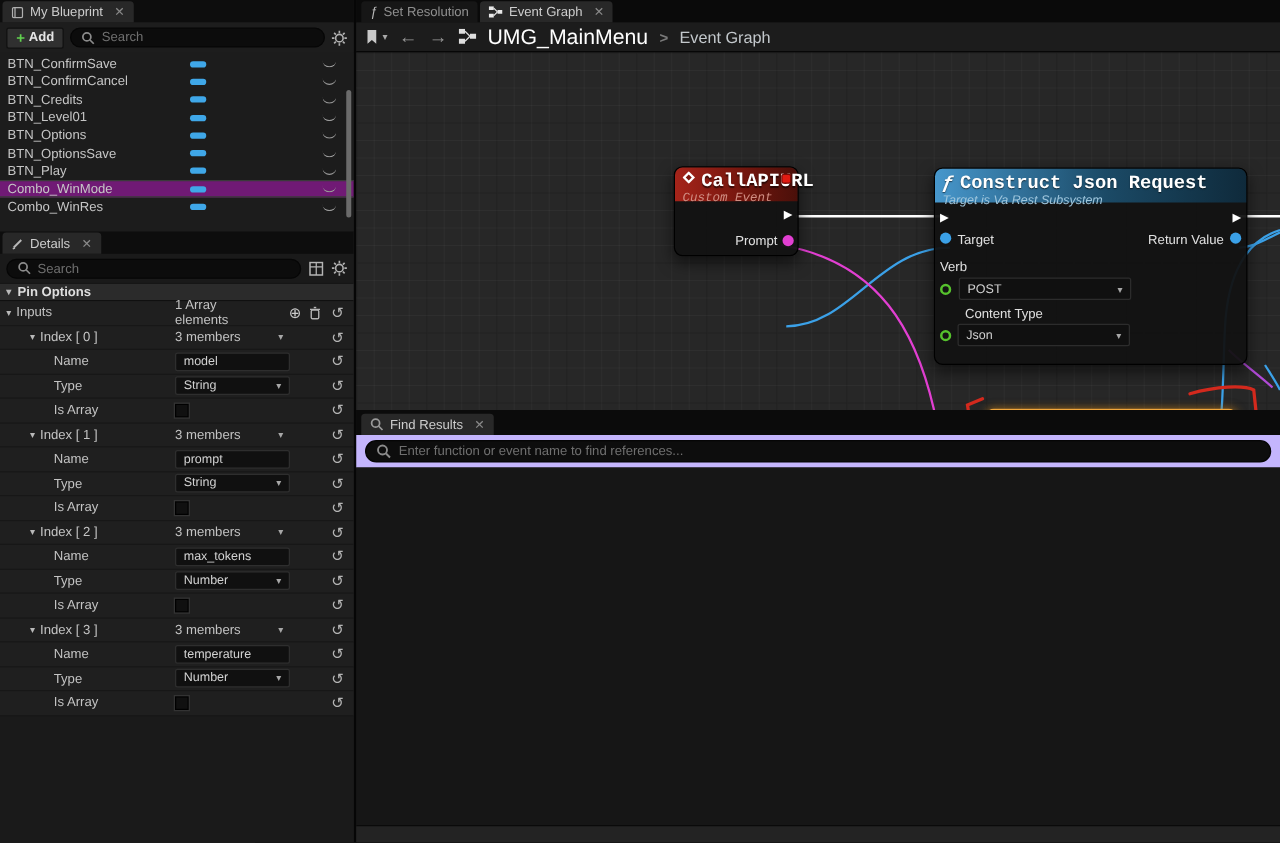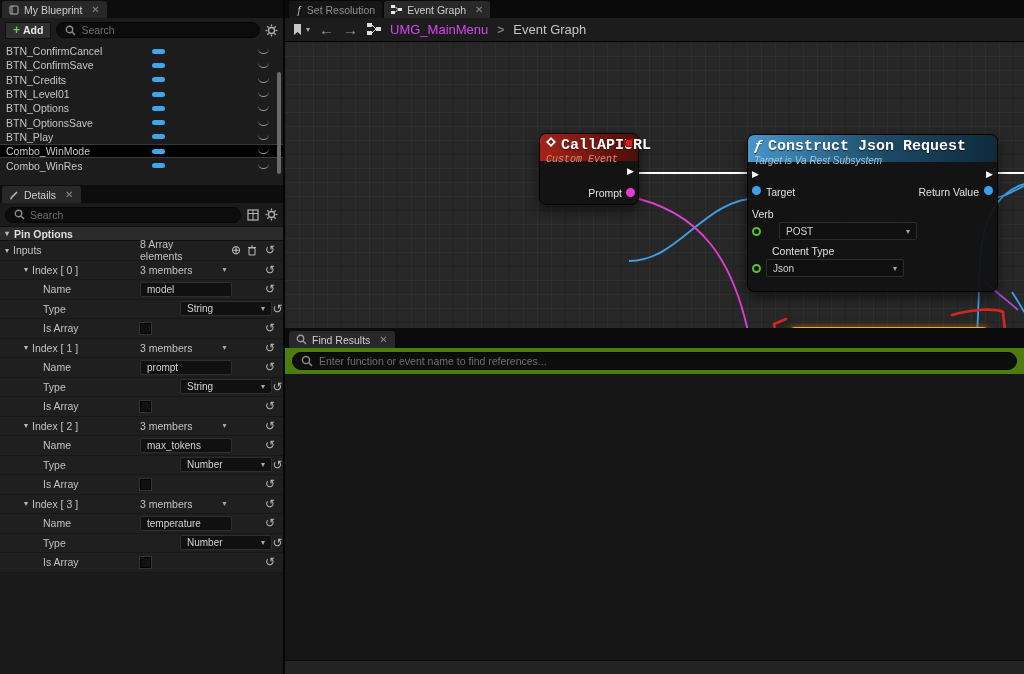--- a/index.html
+++ b/index.html
@@ -19,52 +19,52 @@
 
   .toolbar { height:24px; display:flex; align-items:center; gap:5px; padding:0 5px; background:#1d1d1d; }
   .addbtn { height:17px; display:flex; align-items:center; gap:3px; background:#303030;
     border:1px solid #101010; border-radius:2px; padding:0 7px; font-size:10.5px; font-weight:bold; color:#e6e6e6; }
   .addbtn .plus { color:#61d04f; font-weight:bold; font-size:12px; }
   .searchpill { flex:1; height:16px; background:#0c0c0c; border:1px solid #060606; border-radius:9px;
     display:flex; align-items:center; gap:5px; padding:0 8px; color:#6f6f6f; font-size:10.5px; }
 
   .varlist { position:relative; height:143px; background:#1c1c1c; overflow:hidden; padding-top:2px; }
   .vrow { height:14.3px; display:flex; align-items:center; padding:0 6px; font-size:10.5px; color:#c6c6c6; }
-  .vrow.hl { background:#000000; box-shadow:0 1px 0 #3a3a3a inset, 0 -1px 0 #3a3a3a inset; }
+  .vrow.hl { background:#701a75; box-shadow:0 1px 0 #3a3a3a inset, 0 -1px 0 #3a3a3a inset; }
   .vrow .nm { width:146px; overflow:hidden; white-space:nowrap; }
   .pill { width:13px; height:5px; border-radius:3px; background:#3fa7e8; }
   .eye { width:11px; height:6px; border-bottom:1.6px solid #9a9a9a; border-radius:0 0 9px 9px; margin-left:auto; margin-right:8px; }
   .scrollbar { position:absolute; right:2px; top:30px; width:4px; height:102px; background:#6b6b6b; border-radius:2px; }
 
   
   #details { flex:1; display:flex; flex-direction:column; background:#1a1a1a; overflow:hidden; }
   .dsearchrow { height:23px; display:flex; align-items:center; gap:6px; padding:0 5px; }
   .dcat { height:15px; background:#2b2b2b; display:flex; align-items:center; gap:5px; padding:0 5px;
     font-size:10.5px; font-weight:bold; color:#dedede; border-top:1px solid #101010; border-bottom:1px solid #101010; }
   .drow { height:19.5px; display:flex; align-items:center; background:#1f1f1f; border-bottom:1px solid #171717;
     font-size:10.5px; color:#c3c3c3; }
   .dlab { display:flex; align-items:center; gap:4px; width:140px; min-width:140px; overflow:hidden; white-space:nowrap; }
   .ind1 { padding-left:5px; } .ind2 { padding-left:24px; } .ind3 { padding-left:43px; }
   .tri { font-size:8px; color:#b9b9b9; }
   .dval { flex:1; display:flex; align-items:center; gap:6px; }
   .dbox { width:92px; height:15px; background:#101010; border:1px solid #2e2e2e; border-radius:2px;
     display:flex; align-items:center; padding:0 6px; color:#d2d2d2; font-size:10px; }
-  .ddrop { justify-content:space-between;margin-left:40px; }
+  .ddrop { justify-content:space-between; }
   .caret { font-size:8px; color:#a8a8a8; }
   .chk { width:11px; height:11px; background:#101010; border:1px solid #000; outline:1px solid #333; }
   .reset { width:26px; text-align:center; color:#b5b5b5; font-size:12px; }
   .mini { color:#c9c9c9; font-size:12px; }
 
   
   #right { flex:1; display:flex; flex-direction:column; min-width:0; }
   #gtabs { height:18px; background:#0a0a0a; display:flex; align-items:flex-end; gap:2px; padding-left:4px; }
   #crumbbar { height:24px; background:#1c1c1c; border-bottom:1px solid #000;
     display:flex; align-items:center; gap:9px; padding:0 8px; }
   .navarrow { color:#9a9a9a; font-size:15px; font-weight:bold; }
-  .crumb { font-size:13px; color:#d946ef; }
+  .crumb { font-size:17px; color:#ffffff; }
   .crumb-sep { font-size:12px; color:#7a7a7a; font-weight:bold; }
   .crumb-cur { font-size:13px; color:#c3c8cc; }
 
   #canvas { position:relative; flex:1; overflow:hidden; background-color:#272727;
     background-image:
       linear-gradient(rgba(255,255,255,.030) 1px, transparent 1px),
       linear-gradient(90deg, rgba(255,255,255,.030) 1px, transparent 1px),
       linear-gradient(rgba(0,0,0,.30) 1px, transparent 1px),
       linear-gradient(90deg, rgba(0,0,0,.30) 1px, transparent 1px);
     background-size:14px 14px,14px 14px,56px 56px,56px 56px; }
@@ -91,21 +91,21 @@
   #node-construct { left:462px; top:92px; width:251px; height:158px; }
   #construct-head { background:linear-gradient(90deg,#4797cc,#1b4a66 55%,#0f2a3b); height:27px; }
   #node-varest { left:213px; top:195px; width:137px; height:46px; background:#202020;
     border:1px solid #3d3d3d; border-radius:9px; display:flex; align-items:center; justify-content:center;
     text-align:center; font-size:14px; font-weight:bold; color:#cfcfcf; line-height:1.15; }
   #node-makejson { left:503px; top:285px; width:202px; height:122px; border:2px solid #f2a73b;
     box-shadow:0 0 7px rgba(230,150,30,.55), 0 5px 12px rgba(0,0,0,.55); }
 
   
   #frstrip { height:20px; background:#0b0b0b; display:flex; align-items:flex-end; gap:2px; padding-left:4px; }
-  #frinputrow { height:26px; background:#4d7c0f; display:flex; align-items:center; padding:0 7px; }
+  #frinputrow { height:26px; background:#c4b5fd; display:flex; align-items:center; padding:0 7px; }
   .frpill { flex:1; height:18px; background:#0d0d0d; border:1px solid #050505; border-radius:10px;
     display:flex; align-items:center; gap:6px; padding:0 8px; color:#6f6f6f; font-size:10.5px; }
   #frresults { flex:1; background:#161616; }
   #statusstrip { height:14px; background:#232323; border-top:1px solid #0a0a0a; }
   .icn { display:inline-flex; align-items:center; justify-content:center; }
 </style>
 </head>
 <body>
 
 <div id="app">
@@ -151,26 +151,26 @@
               <line x1="9.3" y1="9.3" x2="10.7" y2="10.7"></line>
               <line x1="2.3" y1="10.7" x2="3.7" y2="9.3"></line>
               <line x1="9.3" y1="3.7" x2="10.7" y2="2.3"></line>
             </g>
           </svg>
       </span>
     </div>
 
     <div class="varlist">
       <div class="vrow">
+          <span class="nm">BTN_ConfirmSave</span>
+          <span class="pill"></span>
+          <span class="eye"></span>
+        </div>
+      <div class="vrow">
           <span class="nm">BTN_ConfirmCancel</span>
-          <span class="pill"></span>
-          <span class="eye"></span>
-        </div>
-      <div class="vrow">
-          <span class="nm">BTN_ConfirmSave</span>
           <span class="pill"></span>
           <span class="eye"></span>
         </div>
       <div class="vrow">
           <span class="nm">BTN_Credits</span>
           <span class="pill"></span>
           <span class="eye"></span>
         </div>
       <div class="vrow">
           <span class="nm">BTN_Level01</span>
@@ -257,21 +257,21 @@
         <span class="tri">▾</span>
         <span>Pin Options</span>
       </div>
 
       <div class="drow">
         <div class="dlab ind1">
             <span class="tri">▾</span>
             <span>Inputs</span>
           </div>
         <div class="dval">
-            <span>8 Array elements</span>
+            <span>1 Array elements</span>
           <span class="mini" style="margin-left:14px;">⊕</span>
           <span class="icn">
             <svg width="10" height="11" viewBox="0 0 10 11">
                 <rect x="2" y="3" width="6" height="7" rx="1" fill="none" stroke="#b5b5b5" stroke-width="1.1"></rect>
                 <line x1="1" y1="2.5" x2="9" y2="2.5" stroke="#b5b5b5" stroke-width="1.1"></line>
                 <line x1="4" y1="1" x2="6" y2="1" stroke="#b5b5b5" stroke-width="1.1"></line>
               </svg>
           </span>
         </div>
         <div class="reset">↺</div>
@@ -542,21 +542,21 @@
         </div>
         <div style="display:flex; align-items:flex-start; height:20px; padding:0 4px; gap:5px;">
           <span class="pin-dot blue"></span>
           <span class="plabel">Target</span>
           <span style="flex:1;"></span>
           <span class="plabel">Return Value</span>
           <span class="pin-dot blue"></span>
         </div>
         <div style="padding:2px 4px 0 4px;">
           <div class="plabel" style="">Verb</div>
-          <div style="display:flex; align-items:center; gap:18px; margin-top:2px;">
+          <div style="display:flex; align-items:center; gap:6px; margin-top:2px;">
             <span class="pin-ring ring-green"></span>
             <div class="nodrop">
               <span>POST</span>
                 <span class="caret">▾</span>
             </div>
           </div>
         </div>
         <div style="padding:5px 4px 0 4px;">
           <div class="plabel" style="margin-left:20px;">Content Type</div>
           <div style="display:flex; align-items:center; gap:5px; margin-top:2px;">

